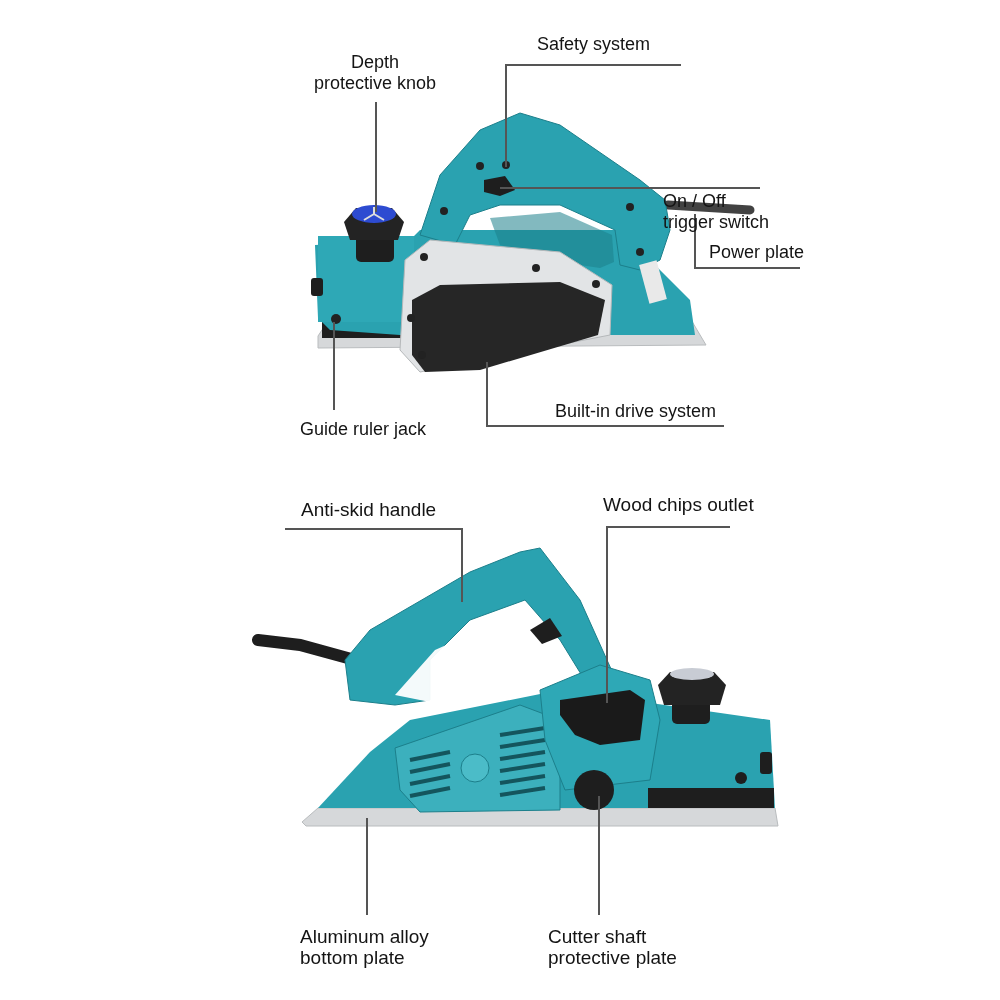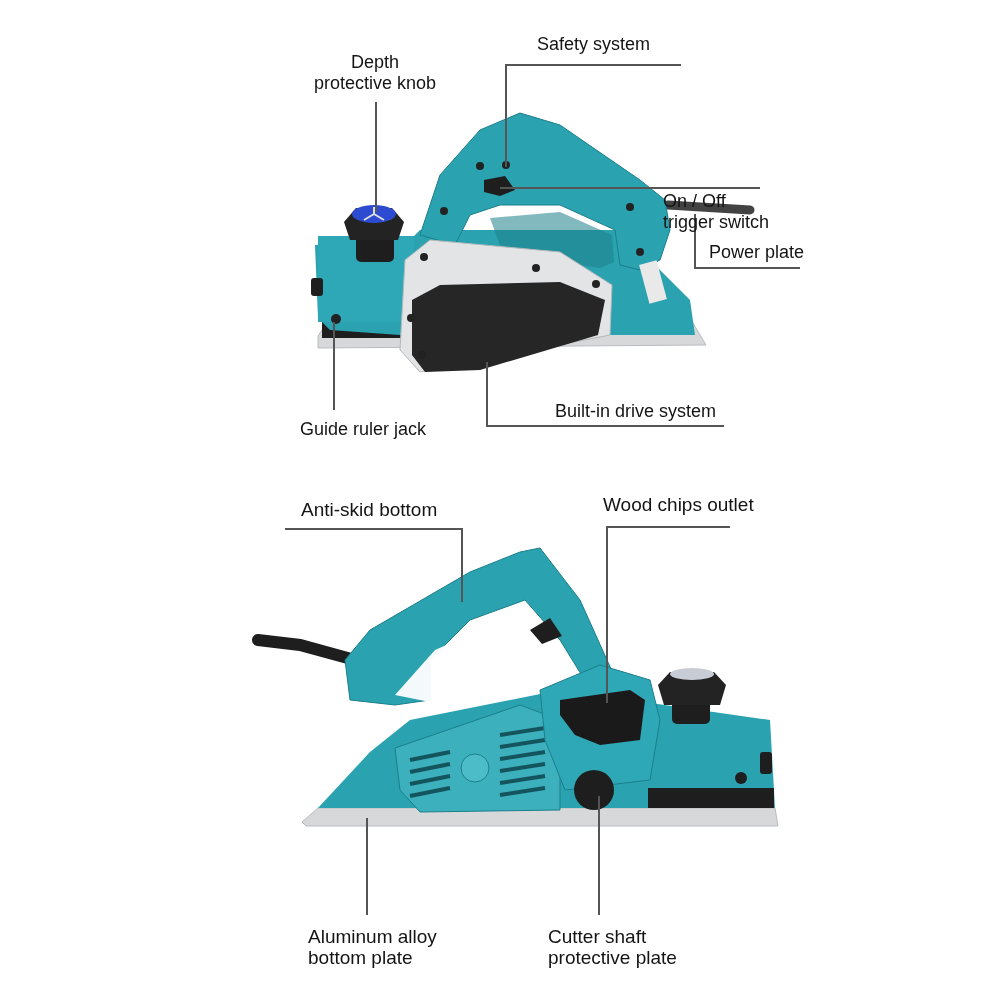--- a/index.html
+++ b/index.html
@@ -144,28 +144,28 @@
 
 <div class="label" style="left:300px; top:419px;">
   <div>Guide ruler jack</div>
 </div>
 
 <div class="label" style="left:555px; top:401px;">
   <div>Built-in drive system</div>
 </div>
 
 <div class="label" style="left:301px; top:499px; font-size:19px;">
-  <div>Anti-skid bottom</div>
+  <div>Anti-skid handle</div>
 </div>
 
 <div class="label" style="left:603px; top:494px; font-size:19px;text-align:right;">
   <div>Wood chips outlet</div>
 </div>
 
-<div class="label" style="left:300px; top:926px; font-size:19px;margin-left:8px;">
+<div class="label" style="left:300px; top:926px; font-size:19px;">
   <div>Aluminum alloy</div>
   <div>bottom plate</div>
 </div>
 
 <div class="label" style="left:548px; top:926px; font-size:19px;">
   <div>Cutter shaft</div>
   <div>protective plate</div>
 </div>
 
 </body></html>

